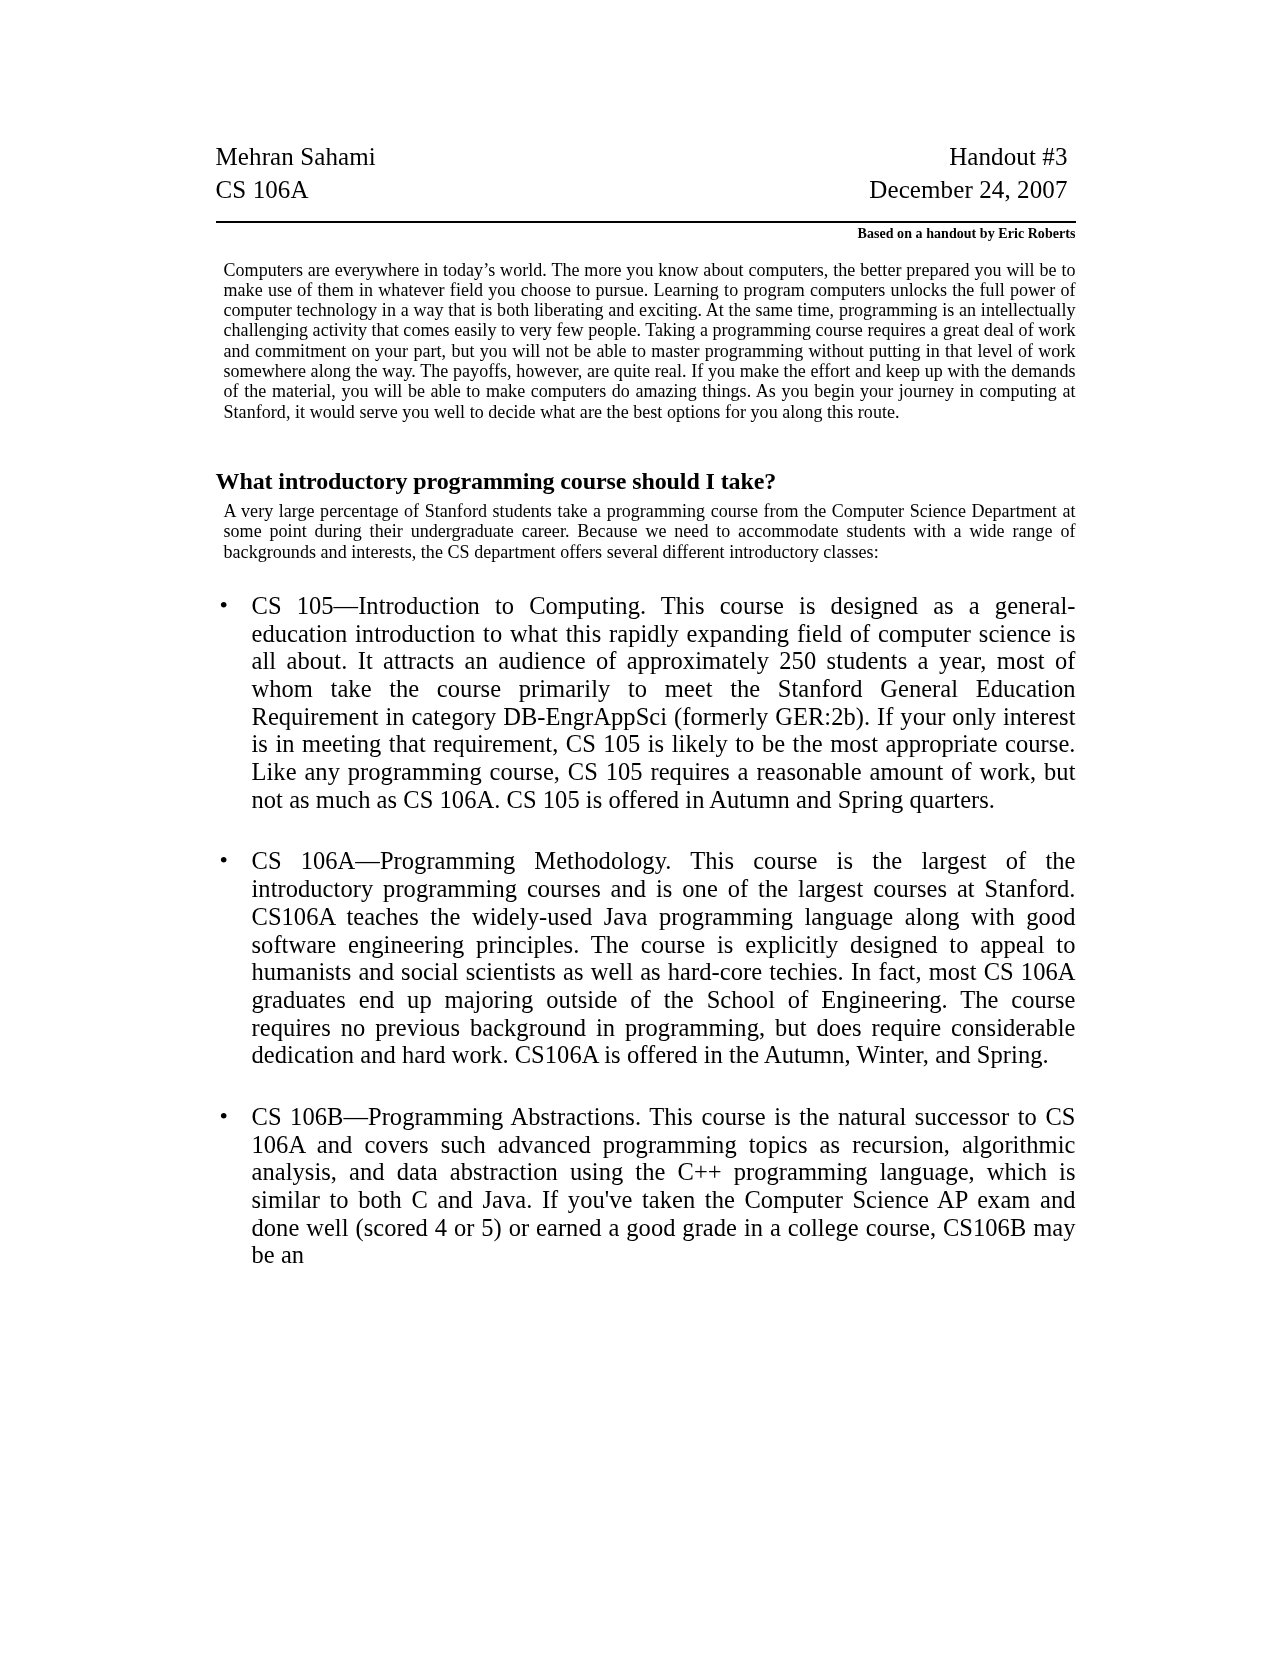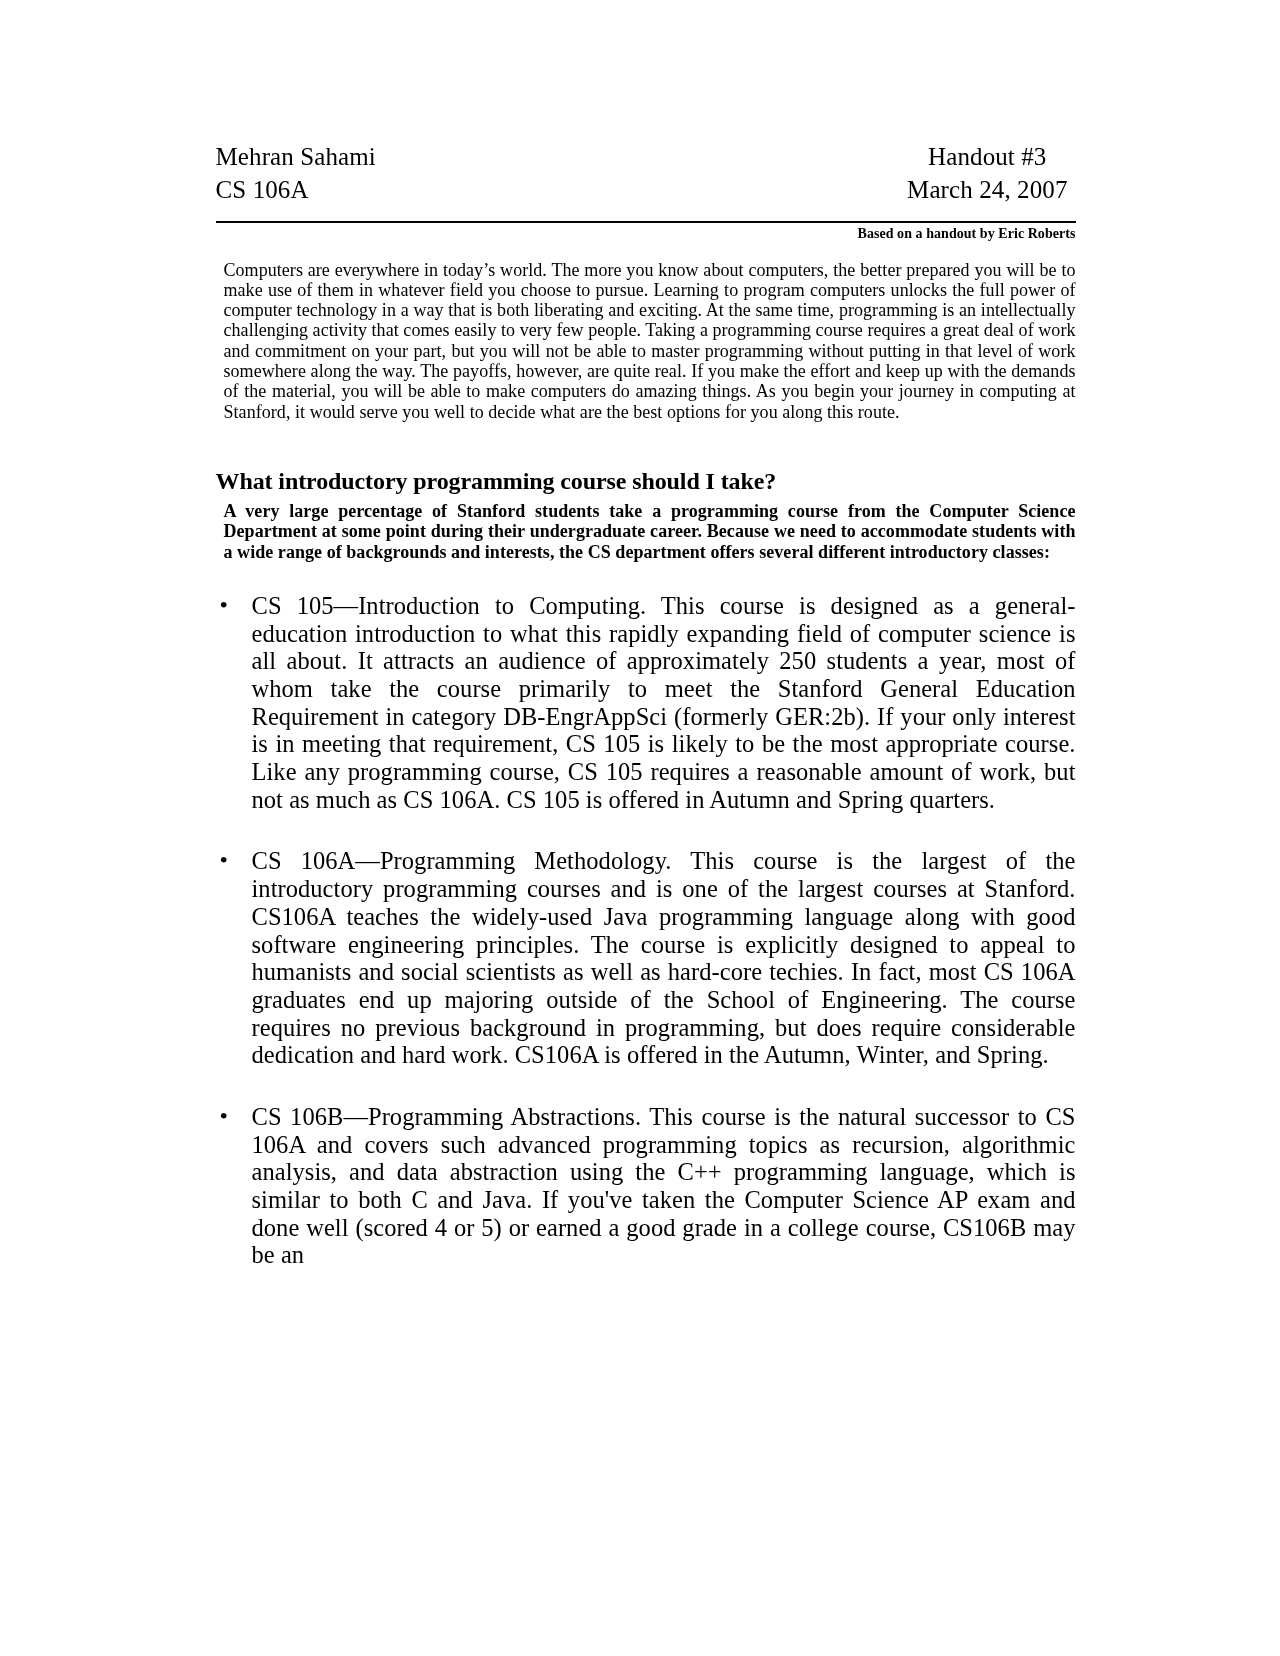--- a/index.html
+++ b/index.html
@@ -35,21 +35,21 @@
     align-items: flex-start;
     font-size: 25px;
     line-height: 1.33;
     letter-spacing: 0.1px;
   }
   .header-left, .header-right {
     display: flex;
     flex-direction: column;
   }
   .header-right {
-    text-align: center;
+    text-align: right;
     margin-right: 8px;
   }
   .header-line {
     white-space: nowrap;
   }
 
   
   .doc-title {
     text-align: center;
     font-size: 32px;
@@ -89,21 +89,20 @@
 
   h2.section {
     font-size: 24px;
     font-weight: bold;
     margin: 0 0 6px 0;
     letter-spacing: -0.1px;
   }
 
   p.lead {
     margin-bottom: 30px;
-    font-weight: bold;
   }
 
   ul.bullets {
     list-style: none;
     margin: 0;
     padding: 0;
   }
   ul.bullets > li {
     position: relative;
     padding-left: 36px;
@@ -134,21 +133,21 @@
 <div class="page">
   <div class="content">
 
     <div class="header">
       <div class="header-left">
         <span class="header-line">Mehran Sahami</span>
         <span class="header-line">CS 106A</span>
       </div>
       <div class="header-right">
         <span class="header-line">Handout #3</span>
-        <span class="header-line">March 24, 2007</span>
+        <span class="header-line">December 24, 2007</span>
       </div>
     </div>
 
 
     <hr class="rule">
 
     <div class="attribution">Based on a handout by Eric Roberts</div>
 
     <p class="body intro">Computers are everywhere in today’s world.  The more you know about computers, the better prepared you will be to make use of them in whatever field you choose to pursue.  Learning to program computers unlocks the full power of computer technology in a way that is both liberating and exciting.  At the same time, programming is an intellectually challenging activity that comes easily to very few people.  Taking a programming course requires a great deal of work and commitment on your part, but you will not be able to master programming without putting in that level of work somewhere along the way.  The payoffs, however, are quite real.  If you make the effort and keep up with the demands of the material, you will be able to make computers do amazing things.  As you begin your journey in computing at Stanford, it would serve you well to decide what are the best options for you along this route.</p>
 

